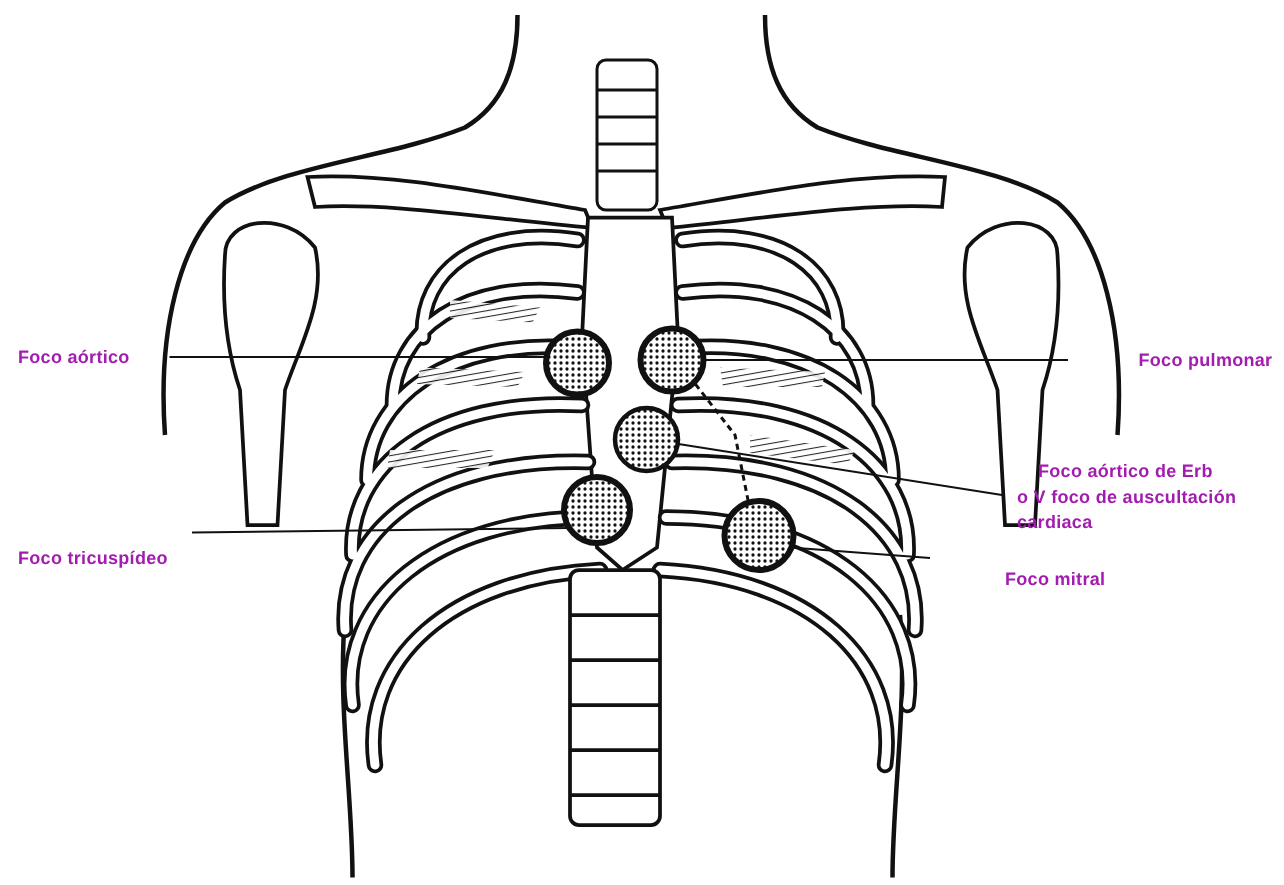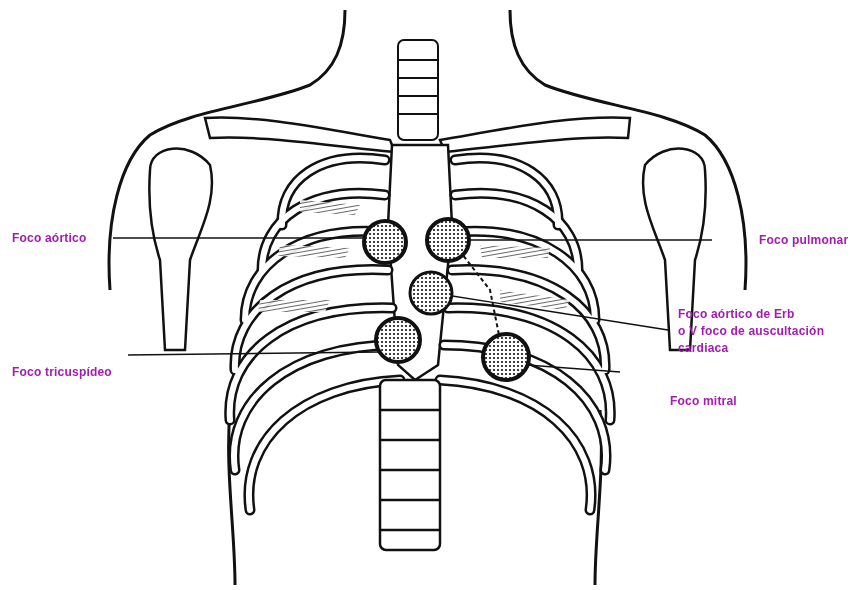--- a/index.html
+++ b/index.html
@@ -117,17 +117,17 @@
     <circle cx="385" cy="242" r="21" fill="url(#dots)" stroke="#111" stroke-width="4"></circle>
     <circle cx="448" cy="240" r="21" fill="url(#dots)" stroke="#111" stroke-width="4"></circle>
     <circle cx="431" cy="293" r="21" fill="url(#dots)" stroke="#111" stroke-width="3"></circle>
     <circle cx="398" cy="340" r="22" fill="url(#dots)" stroke="#111" stroke-width="4"></circle>
     <circle cx="506" cy="357" r="23" fill="url(#dots)" stroke="#111" stroke-width="4"></circle>
   </g>
 </svg>
 
 <div class="label" style="left:12px; top:231px;">Foco aórtico</div>
 <div class="label" style="left:717px; top:233px;padding-left:42px;">Foco pulmonar</div>
-<div class="label" style="left:678px; top:307px;">Foco aórtico de Erb</div>
+<div class="label" style="left:692px; top:307px;">Foco aórtico de Erb</div>
 <div class="label" style="left:678px; top:324px;">o V foco de auscultación</div>
 <div class="label" style="left:678px; top:341px;text-align:right;">cardiaca</div>
 <div class="label" style="left:12px; top:365px;">Foco tricuspídeo</div>
-<div class="label" style="left:626px; top:394px;padding-left:44px;">Foco mitral</div>
+<div class="label" style="left:626px; top:379px;padding-left:44px;">Foco mitral</div>
 
 </body></html>

